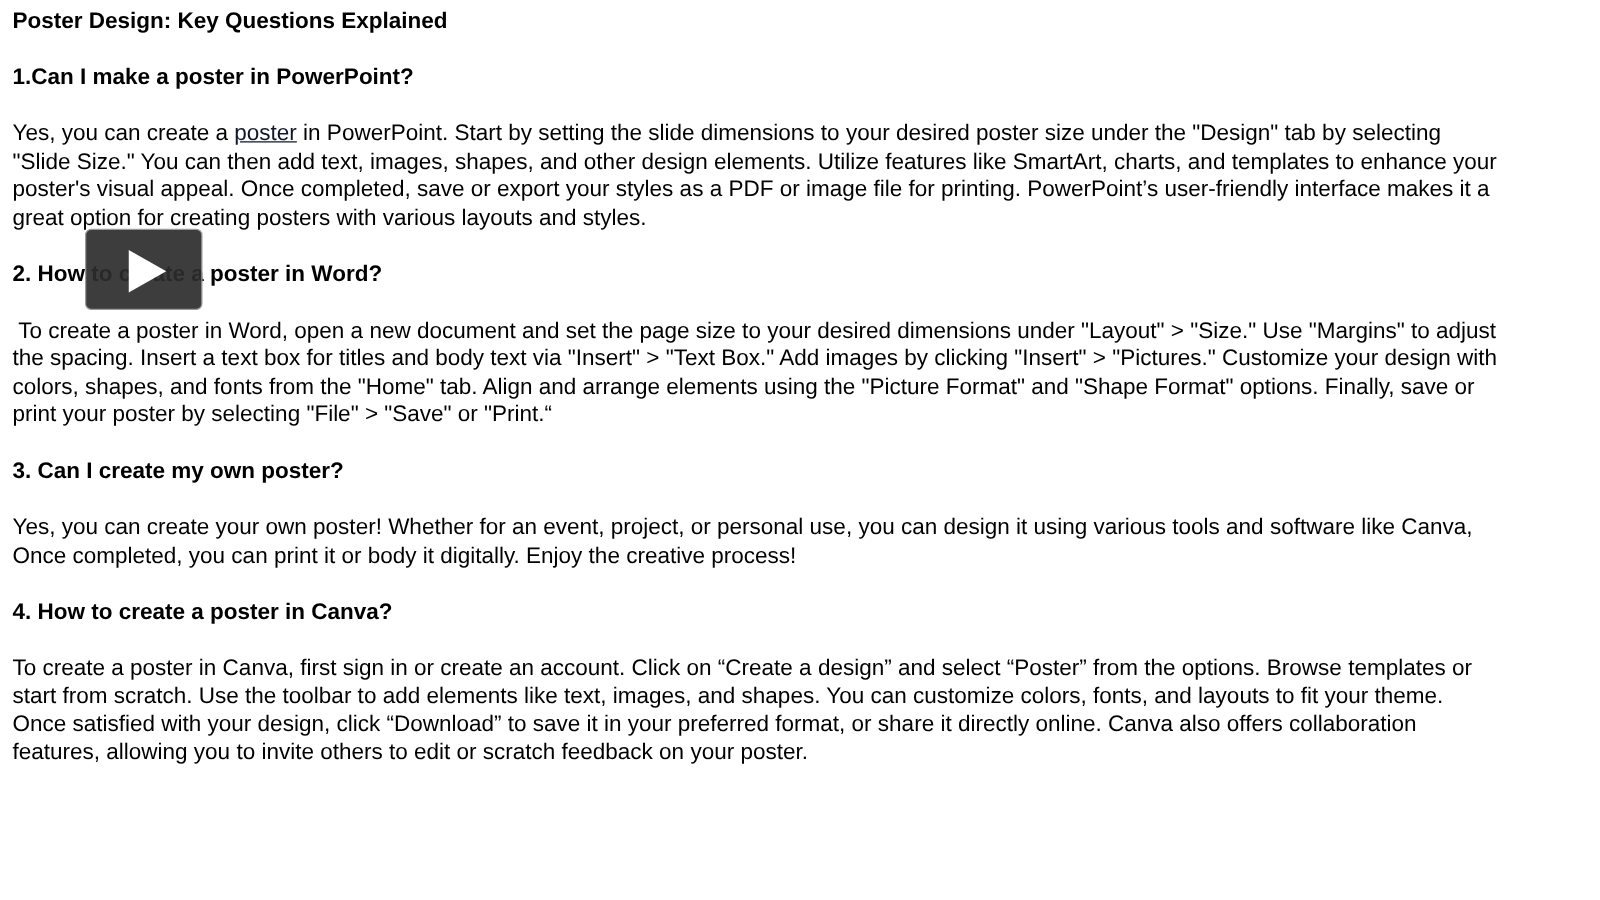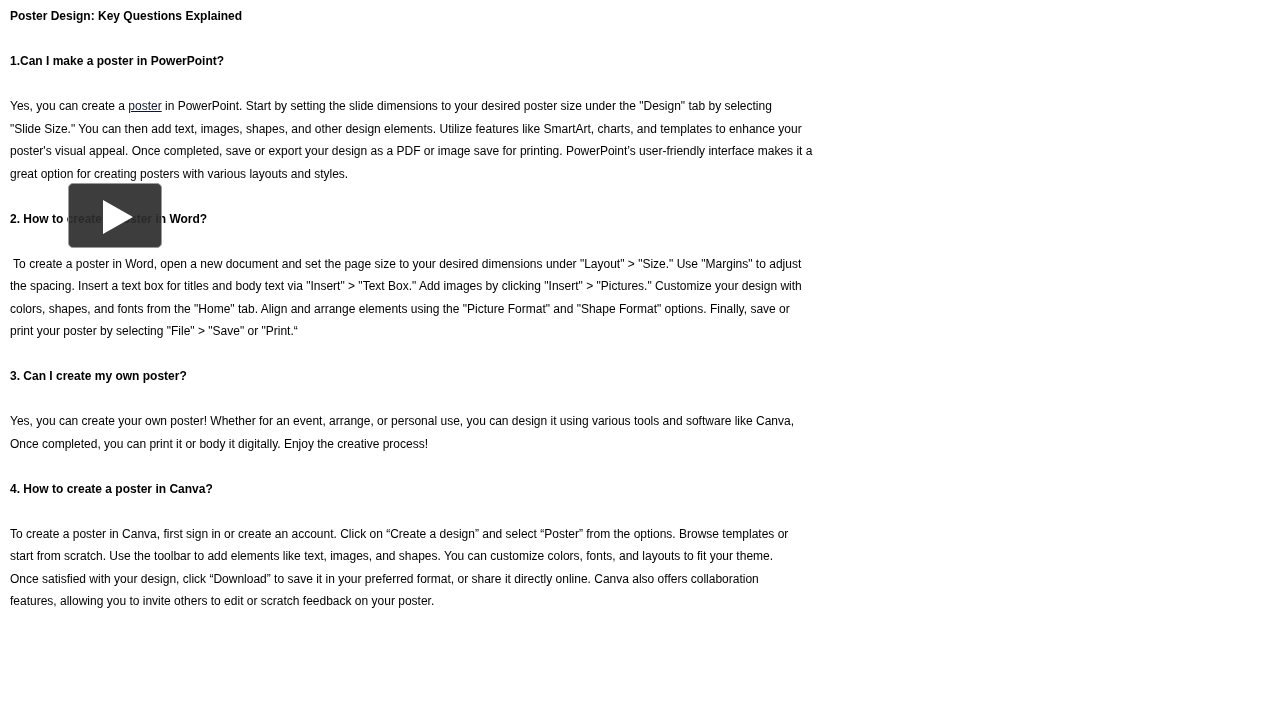--- a/index.html
+++ b/index.html
@@ -13,21 +13,21 @@
       position: relative;
       overflow: hidden;
       font-family: "Liberation Sans", sans-serif;
       color: #000000;
     }
     .page {
       position: absolute;
       left: 10px;
       top: 5px;
       width: 1240px;
-      font-size: 12px;
+      font-size: 18px;
       line-height: 22.5px;
     }
     .line {
       white-space: nowrap;
       height: 22.5px;
     }
     .title, .heading {
       font-weight: bold;
     }
     .spacer {
@@ -59,35 +59,35 @@
 <body>
 
 <div class="page">
   <div class="line title">Poster Design: Key Questions Explained</div>
   <div class="spacer"></div>
 
   <div class="line heading">1.Can I make a poster in PowerPoint?</div>
   <div class="spacer"></div>
   <div class="line"><span>Yes, you can create a </span><a class="link" href="#">poster</a><span> in PowerPoint. Start by setting the slide dimensions to your desired poster size under the "Design" tab by selecting</span></div>
   <div class="line">"Slide Size." You can then add text, images, shapes, and other design elements. Utilize features like SmartArt, charts, and templates to enhance your</div>
-  <div class="line">poster's visual appeal. Once completed, save or export your design as a PDF or image save for printing. PowerPoint’s user-friendly interface makes it a</div>
+  <div class="line">poster's visual appeal. Once completed, save or export your styles as a PDF or image file for printing. PowerPoint’s user-friendly interface makes it a</div>
   <div class="line">great option for creating posters with various layouts and styles.</div>
   <div class="spacer"></div>
 
   <div class="line heading">2. How to create a poster in Word?</div>
   <div class="spacer"></div>
   <div class="line" style="white-space:pre;"> To create a poster in Word, open a new document and set the page size to your desired dimensions under "Layout" &gt; "Size." Use "Margins" to adjust</div>
   <div class="line">the spacing. Insert a text box for titles and body text via "Insert" &gt; "Text Box." Add images by clicking "Insert" &gt; "Pictures." Customize your design with</div>
   <div class="line">colors, shapes, and fonts from the "Home" tab. Align and arrange elements using the "Picture Format" and "Shape Format" options. Finally, save or</div>
   <div class="line">print your poster by selecting "File" &gt; "Save" or "Print.“</div>
   <div class="spacer"></div>
 
   <div class="line heading">3. Can I create my own poster?</div>
   <div class="spacer"></div>
-  <div class="line">Yes, you can create your own poster! Whether for an event, arrange, or personal use, you can design it using various tools and software like Canva,</div>
+  <div class="line">Yes, you can create your own poster! Whether for an event, project, or personal use, you can design it using various tools and software like Canva,</div>
   <div class="line">Once completed, you can print it or body it digitally. Enjoy the creative process!</div>
   <div class="spacer"></div>
 
   <div class="line heading">4. How to create a poster in Canva?</div>
   <div class="spacer"></div>
   <div class="line">To create a poster in Canva, first sign in or create an account. Click on “Create a design” and select “Poster” from the options. Browse templates or</div>
   <div class="line">start from scratch. Use the toolbar to add elements like text, images, and shapes. You can customize colors, fonts, and layouts to fit your theme.</div>
   <div class="line">Once satisfied with your design, click “Download” to save it in your preferred format, or share it directly online. Canva also offers collaboration</div>
   <div class="line">features, allowing you to invite others to edit or scratch feedback on your poster.</div>
 </div>

